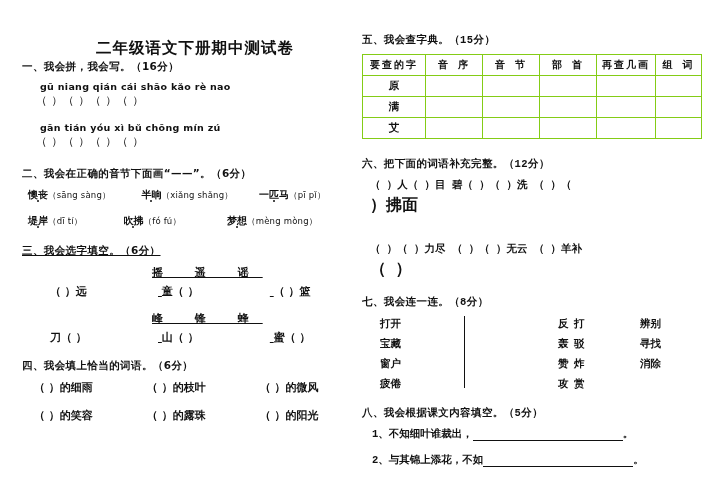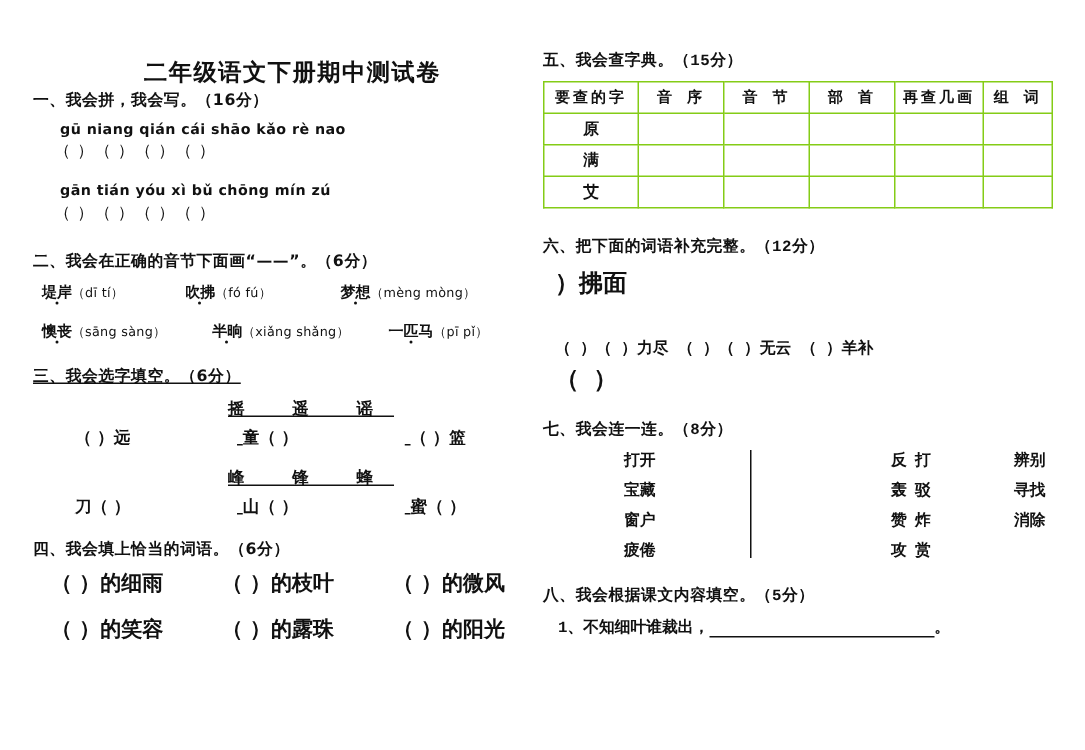--- a/index.html
+++ b/index.html
@@ -114,21 +114,21 @@
     font-weight: bold;
     white-space: nowrap;
     margin-left: 28px;
     margin-bottom: 10px;
   }
   .s3-blanks .unit {
     display: inline-block;
     width: 108px;
   }
   .s4-line {
-    font-size: 14px;
+    font-size: 11px;
     font-weight: bold;
     white-space: nowrap;
     margin-left: 12px;
     margin-bottom: 13px;
   }
   .s4-line .unit {
     display: inline-block;
     width: 109px;
   }
   table.dict {
@@ -165,21 +165,20 @@
     position: relative;
     margin-left: 18px;
     margin-top: 4px;
   }
   .match-grid {
     display: grid;
     grid-template-columns: 78px 100px 16px 66px 60px;
     row-gap: 3px;
     font-size: 10.5px;
     font-weight: bold;
-    margin-left: 36px;
   }
   .match-grid div { line-height: 17px; }
   .divider {
     border-left: 1px solid #111111;
     height: 72px;
     margin-left: 6px;
   }
   .s8-line {
     font-size: 10.5px;
     font-weight: bold;
@@ -209,39 +208,39 @@
       <div class="pinyin-row">gū niang   qián cái   shāo kǎo   rè nao</div>
       <div class="bracket-row">（     ）（     ）（     ）（     ）</div>
       <div class="gap"></div>
       <div class="pinyin-row">gān tián   yóu xì   bǔ chōng   mín zú</div>
       <div class="bracket-row">（     ）（     ）（     ）（     ）</div>
     </div>
 
     <div class="section" style="margin-top:18px;">
       <div class="sec-head">二、我会在正确的音节下面画“——”。（6分）</div>
       <div class="s2-line">
+        <span class="item" style="width:110px;">
+          <span class="dotted">懊丧</span><span class="py">（sāng sàng）</span>
+        </span>
+        <span class="item" style="width:114px;">
+          <span class="dotted">半晌</span><span class="py">（xiǎng shǎng）</span>
+        </span>
+        <span class="item">
+          <span class="dotted">一匹马</span><span class="py">（pī  pǐ）</span>
+        </span>
+      </div>
+      <div class="s2-line">
         <span class="item" style="width:92px;">
           <span class="dotted">堤岸</span><span class="py">（dī  tí）</span>
         </span>
         <span class="item" style="width:100px;">
           <span class="dotted">吹拂</span><span class="py">（fó  fú）</span>
         </span>
         <span class="item">
           <span class="dotted">梦想</span><span class="py">（mèng mòng）</span>
-        </span>
-      </div>
-      <div class="s2-line">
-        <span class="item" style="width:110px;">
-          <span class="dotted">懊丧</span><span class="py">（sāng sàng）</span>
-        </span>
-        <span class="item" style="width:114px;">
-          <span class="dotted">半晌</span><span class="py">（xiǎng shǎng）</span>
-        </span>
-        <span class="item">
-          <span class="dotted">一匹马</span><span class="py">（pī  pǐ）</span>
         </span>
       </div>
     </div>
 
     <div class="section" style="margin-top:16px;text-decoration:underline;">
       <div class="sec-head">三、我会选字填空。（6分）</div>
       <div class="s3-chars">摇  遥  谣</div>
       <div class="s3-blanks">
         <span class="unit">（    ）远</span>
         <span class="unit">童（    ）</span>
@@ -310,20 +309,21 @@
             <td></td>
             <td></td>
             <td></td>
           </tr>
         </tbody>
       </table>
     </div>
 
     <div class="section" style="margin-top:18px;">
       <div class="sec-head">六、把下面的词语补充完整。（12分）</div>
+      <div class="s6-line">（    ）人（    ）目    碧（    ）（    ）洗     （    ）（</div>
       <div class="s6-cont">）拂面</div>
       <div class="s6-line" style="margin-top:24px;">（    ）（    ）力尽     （    ）（    ）无云    （    ）羊补</div>
       <div class="s6-cont">（    ）</div>
     </div>
 
     <div class="section" style="margin-top:8px;">
       <div class="sec-head">七、我会连一连。（8分）</div>
       <div class="match">
         <div class="match-grid">
           <div>打开</div>
@@ -347,17 +347,20 @@
           <div>赏</div>
         </div>
       </div>
     </div>
 
     <div class="section" style="margin-top:12px;">
       <div class="sec-head">八、我会根据课文内容填空。（5分）</div>
       <div class="s8-line">
         <span>1、不知细叶谁裁出，</span><span class="blank-line"></span><span>。</span>
       </div>
+      <div class="s8-line">
+        <span>2、与其锦上添花，不如</span><span class="blank-line"></span><span>。</span>
+      </div>
     </div>
 
   </div>
 
 </div>
 
 </body></html>

